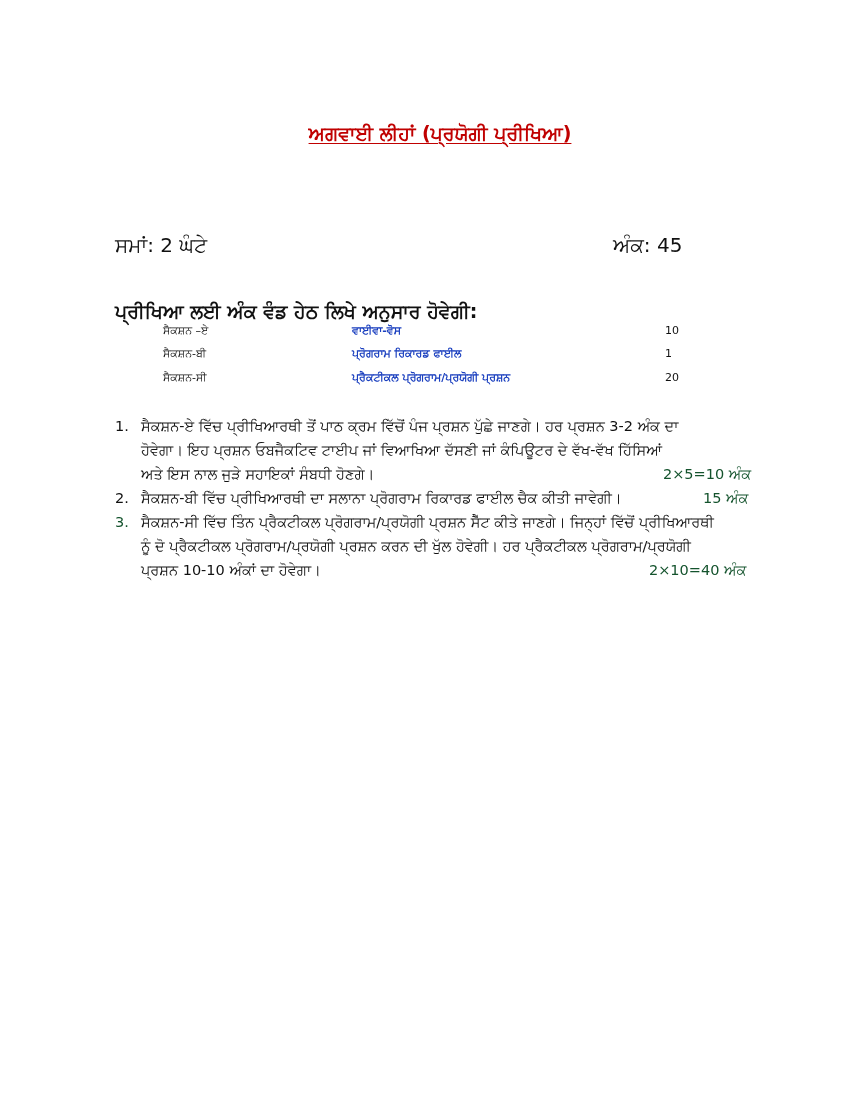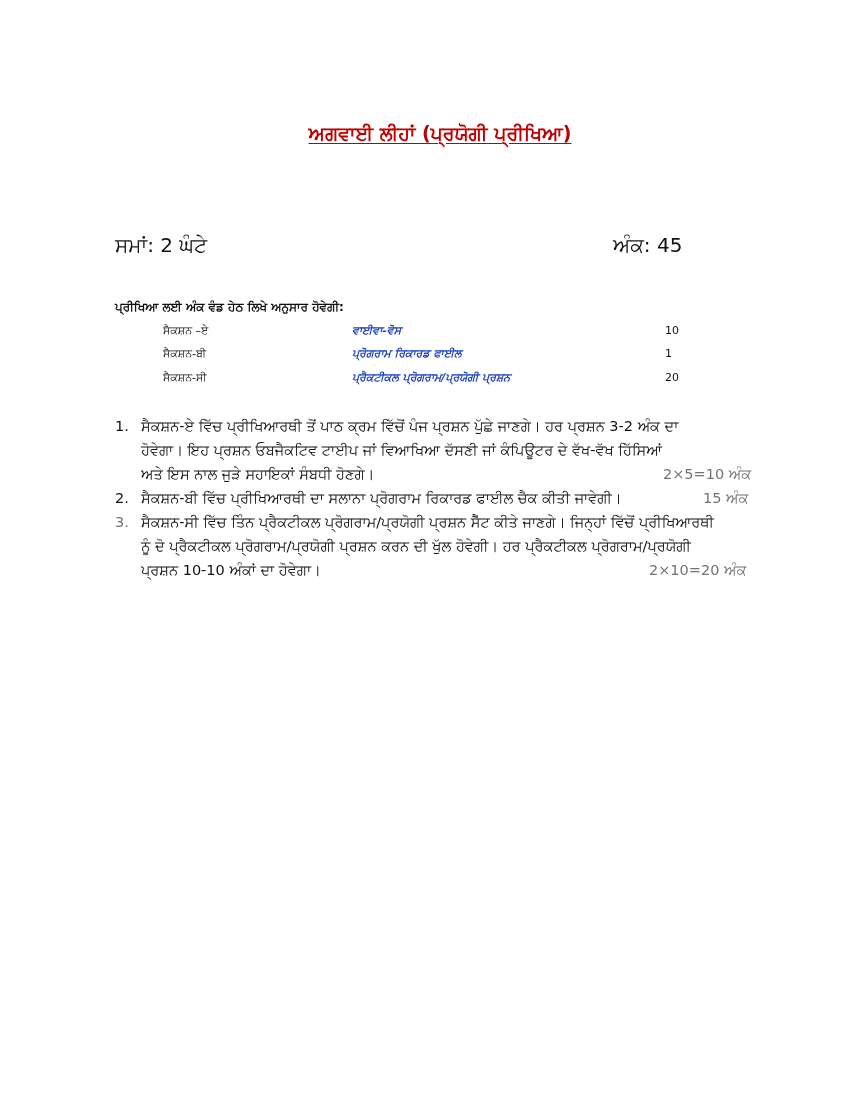--- a/index.html
+++ b/index.html
@@ -8,29 +8,29 @@
       font-family: "DejaVu Sans", "Liberation Sans", sans-serif;
       color: #111111;
     }
     .abs { position: absolute; white-space: nowrap; margin-left: 15px; }
     .title {
       top: 122px; left: 0; width: 850px; text-align: center;
       font-size: 19px; font-weight: bold; color: #c00000;
       text-decoration: underline; text-underline-offset: 3px;
     }
     .meta { font-size: 20px; top: 233px; }
-    .heading { top: 300px; left: 100px; font-size: 12px; font-weight: bold; }
+    .heading { top: 300px; left: 100px; font-size: 19px; font-weight: bold; }
     .sec-row { font-size: 11px; }
     .sec-name { left: 148px; }
-    .sec-desc { left: 337px; font-weight: bold; color: #1a3fbf; font-style: italic; }
+    .sec-desc { left: 337px; font-weight: bold; color: #1a3fbf; }
     .sec-marks { left: 650px; }
     .item { font-size: 14.5px; }
     .num { left: 100px; }
     .line { left: 126px; }
-    .red { color: #737373; }
+    .red { color: #14532d; }
   </style>
 </head>
 <body>
 
 <div class="abs title">ਅਗਵਾਈ ਲੀਹਾਂ (ਪ੍ਰਯੋਗੀ ਪ੍ਰੀਖਿਆ)</div>
 
 <div class="abs meta" style="left:100px;">ਸਮਾਂ: 2 ਘੰਟੇ</div>
 <div class="abs meta" style="left:598px;">ਅੰਕ: 45</div>
 
 <div class="abs heading">ਪ੍ਰੀਖਿਆ ਲਈ ਅੰਕ ਵੰਡ ਹੇਠ ਲਿਖੇ ਅਨੁਸਾਰ ਹੋਵੇਗੀ:</div>
@@ -61,14 +61,14 @@
   <div class="abs item num" style="top:490px;">2.</div>
   <div class="abs item line" style="top:490px;">ਸੈਕਸ਼ਨ-ਬੀ ਵਿੱਚ ਪ੍ਰੀਖਿਆਰਥੀ ਦਾ ਸਲਾਨਾ ਪ੍ਰੋਗਰਾਮ ਰਿਕਾਰਡ ਫਾਈਲ ਚੈਕ ਕੀਤੀ ਜਾਵੇਗੀ।</div>
   <div class="abs item red" style="top:490px; left:688px;">15 ਅੰਕ</div>
 </div>
 
 <div>
   <div class="abs item num red" style="top:514px;">3.</div>
   <div class="abs item line" style="top:514px;">ਸੈਕਸ਼ਨ-ਸੀ ਵਿੱਚ ਤਿੰਨ ਪ੍ਰੈਕਟੀਕਲ ਪ੍ਰੋਗਰਾਮ/ਪ੍ਰਯੋਗੀ ਪ੍ਰਸ਼ਨ ਸੈੱਟ ਕੀਤੇ ਜਾਣਗੇ। ਜਿਨ੍ਹਾਂ ਵਿੱਚੋਂ ਪ੍ਰੀਖਿਆਰਥੀ</div>
   <div class="abs item line" style="top:538px;">ਨੂੰ ਦੋ ਪ੍ਰੈਕਟੀਕਲ ਪ੍ਰੋਗਰਾਮ/ਪ੍ਰਯੋਗੀ ਪ੍ਰਸ਼ਨ ਕਰਨ ਦੀ ਖੁੱਲ ਹੋਵੇਗੀ। ਹਰ ਪ੍ਰੈਕਟੀਕਲ ਪ੍ਰੋਗਰਾਮ/ਪ੍ਰਯੋਗੀ</div>
   <div class="abs item line" style="top:562px;">ਪ੍ਰਸ਼ਨ 10-10 ਅੰਕਾਂ ਦਾ ਹੋਵੇਗਾ।</div>
-  <div class="abs item red" style="top:562px; left:634px;">2×10=20 ਅੰਕ</div>
+  <div class="abs item red" style="top:562px; left:634px;">2×10=40 ਅੰਕ</div>
 </div>
 
 </body></html>

